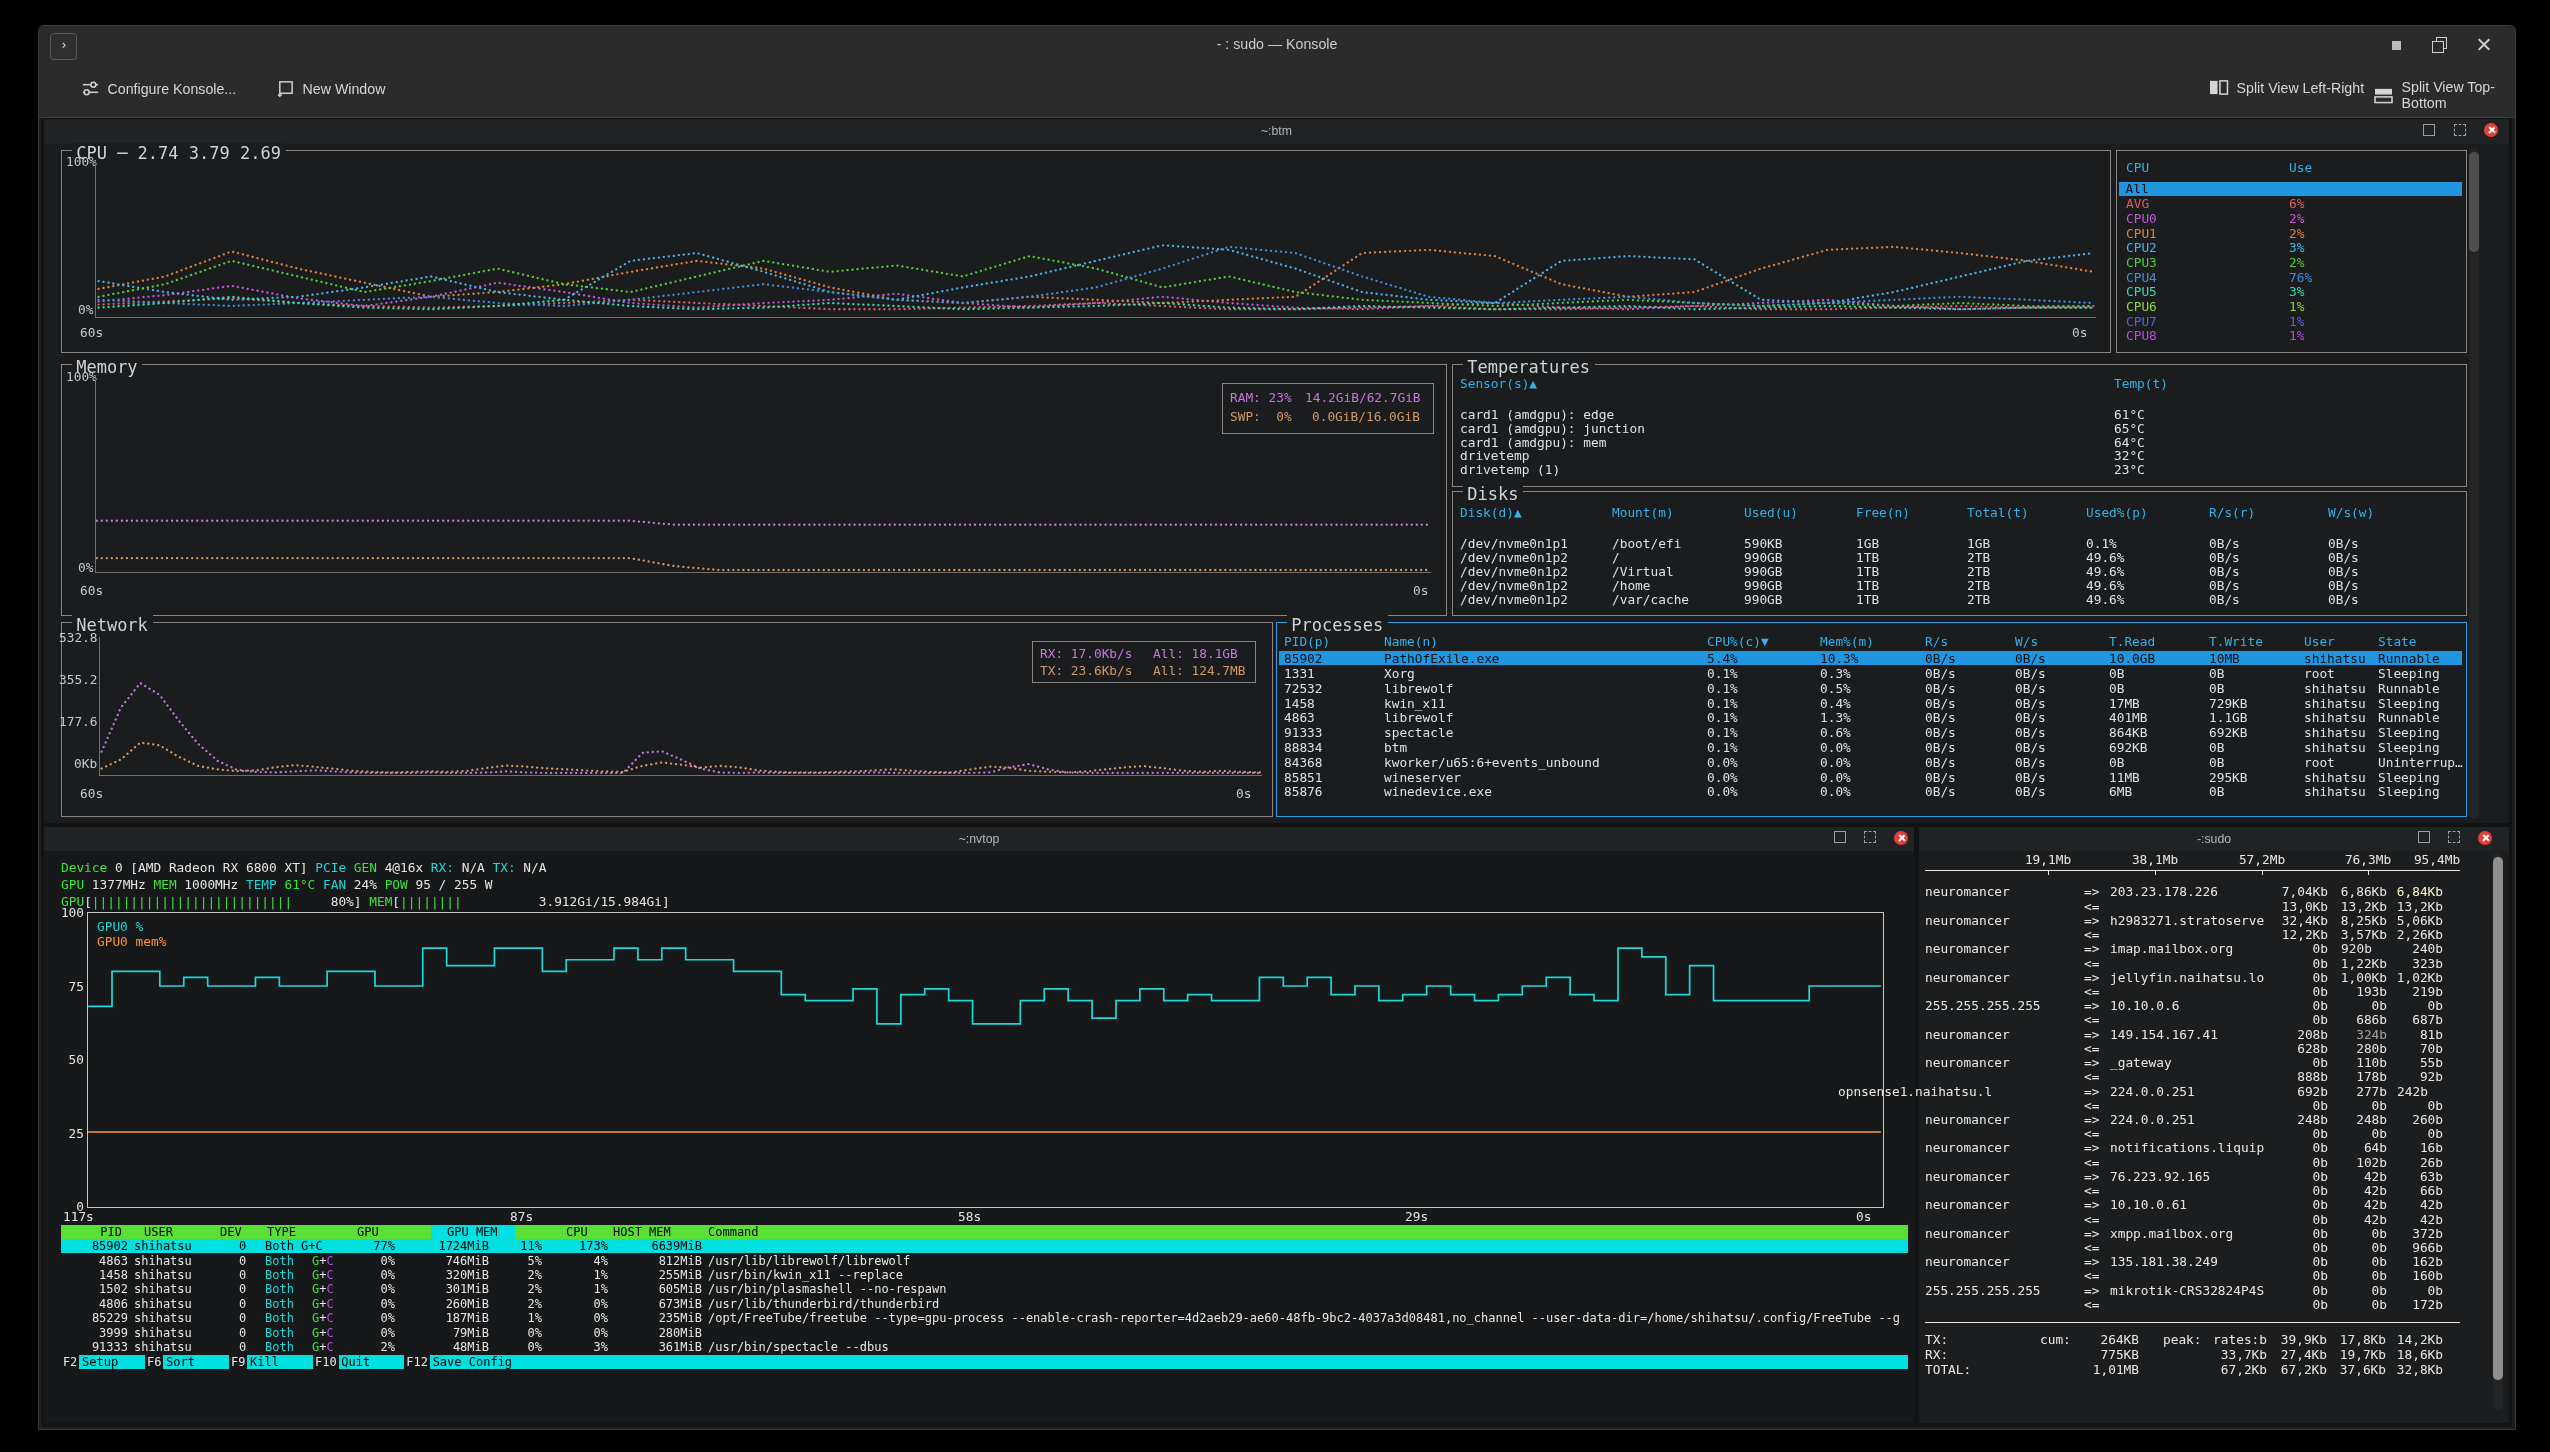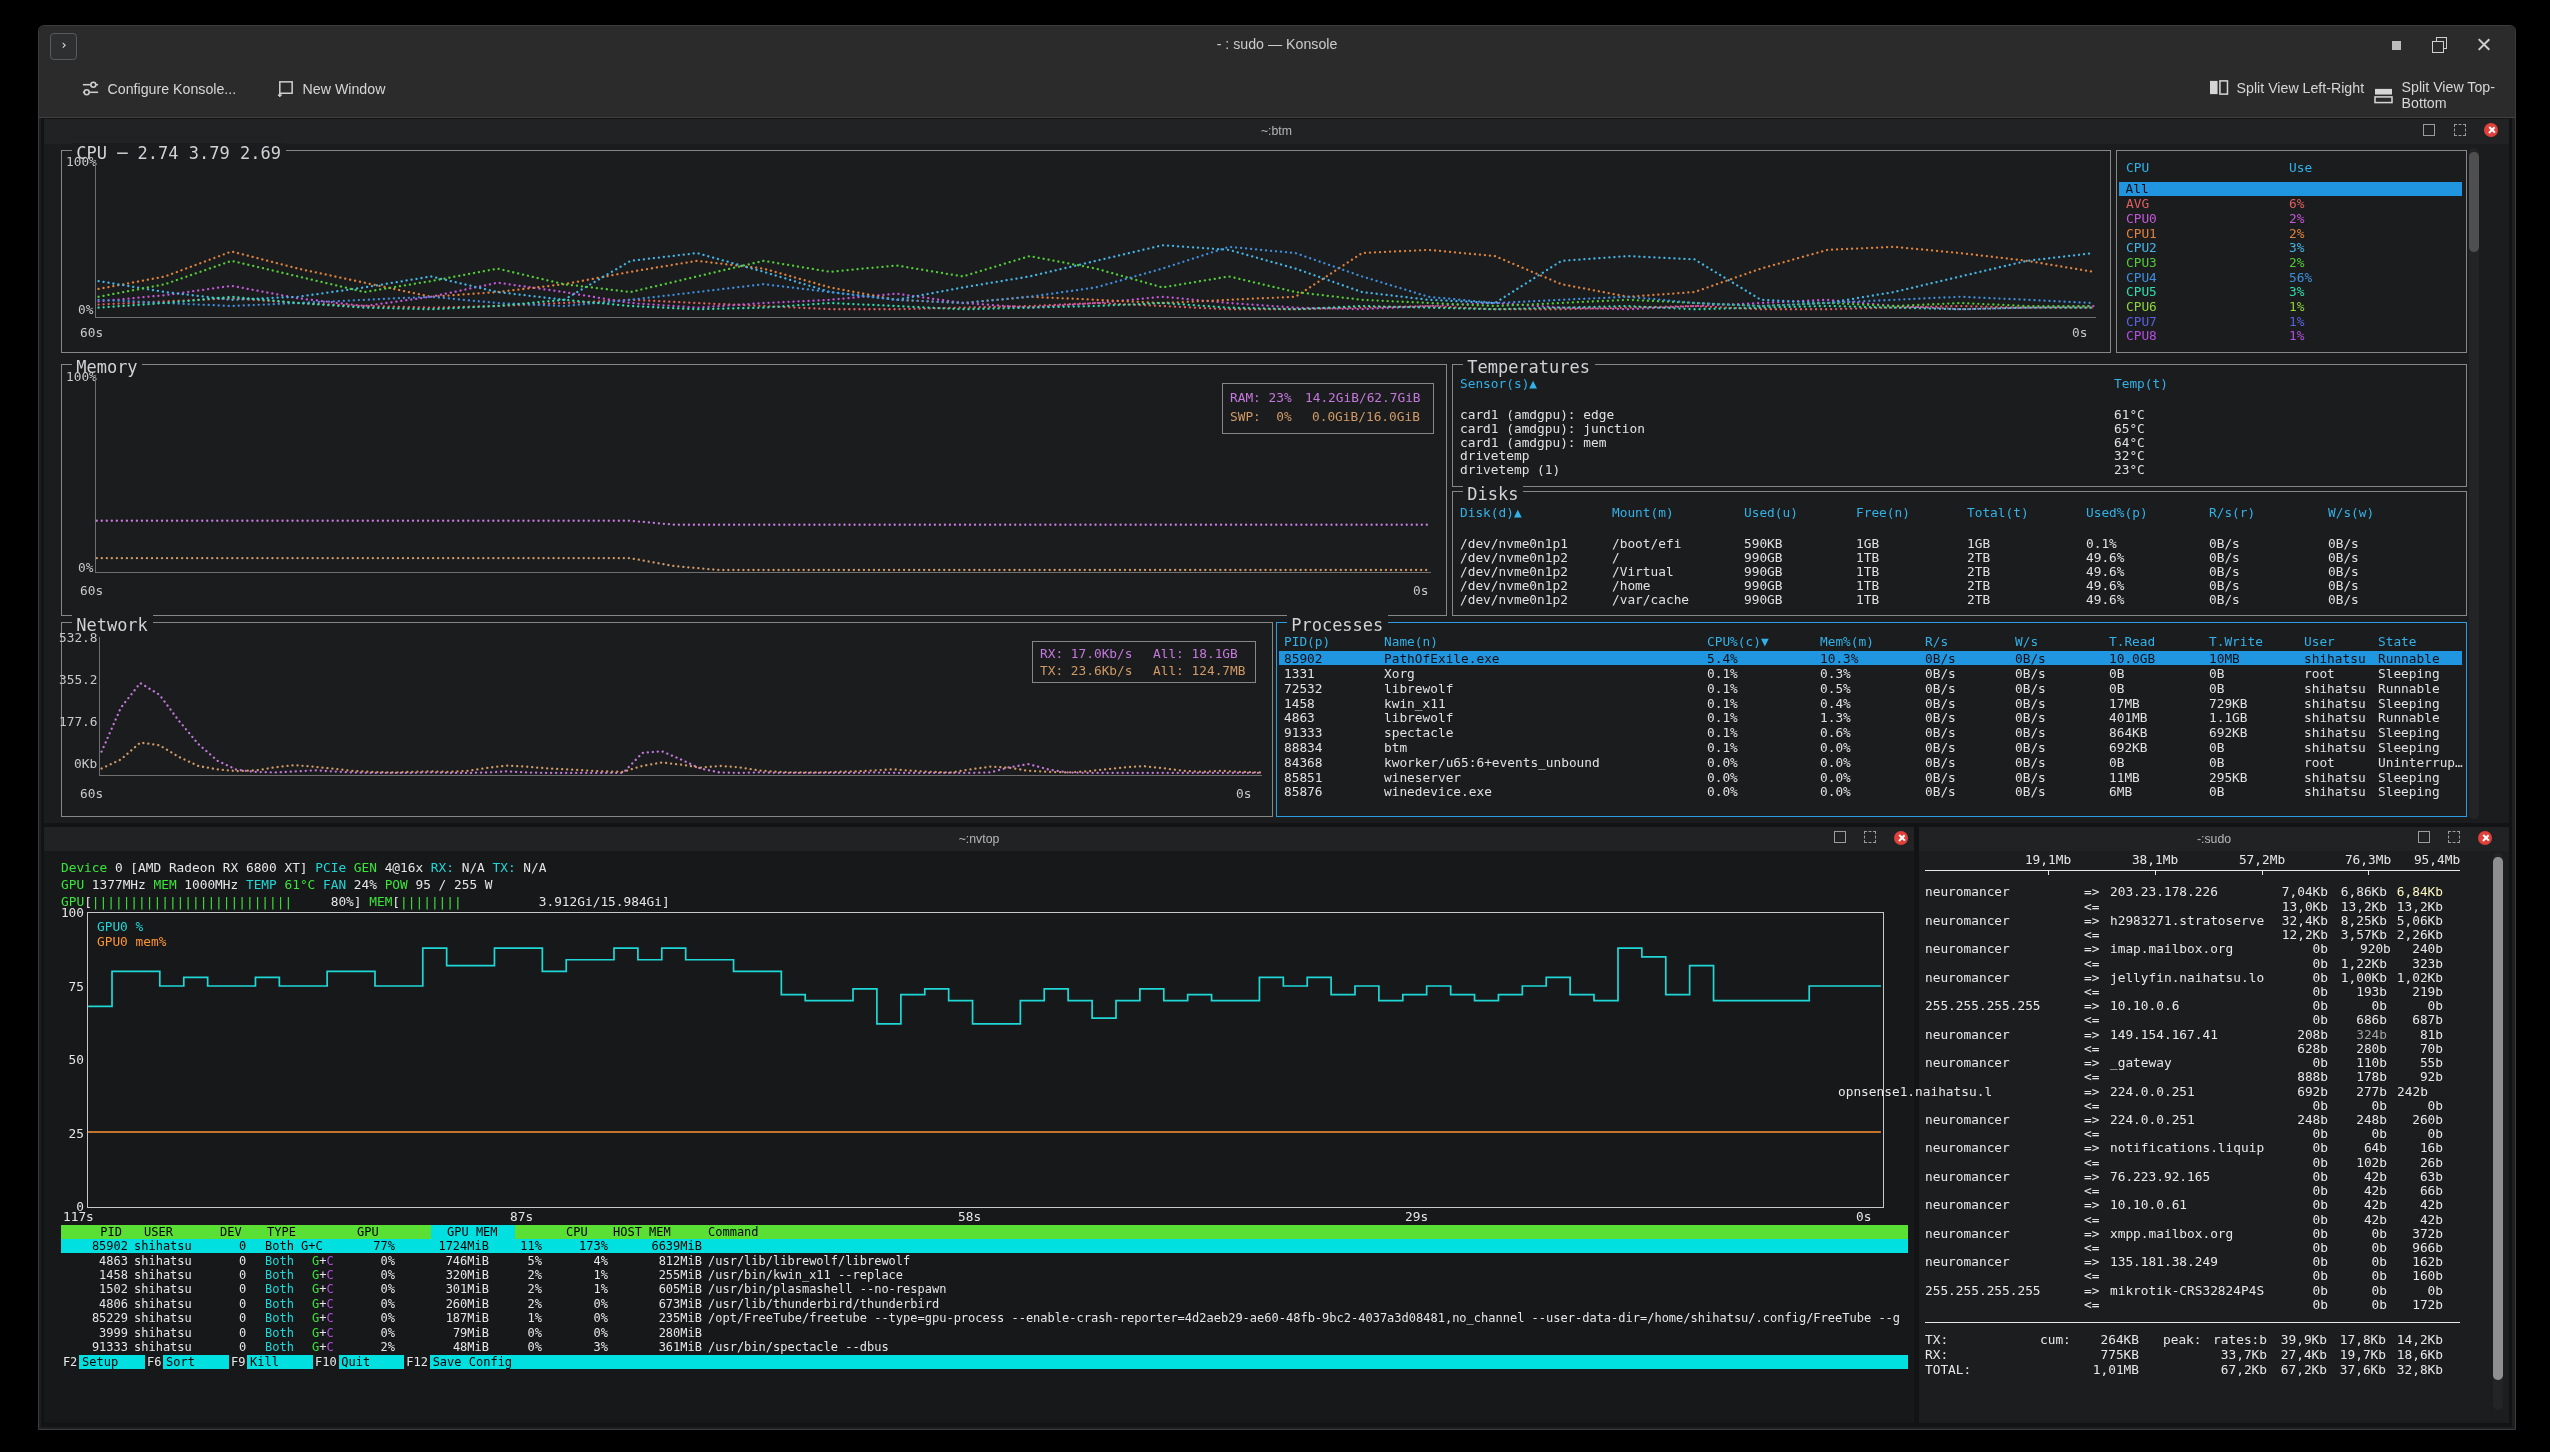--- a/index.html
+++ b/index.html
@@ -248,21 +248,21 @@
     <span class="abs term" style="color: rgb(224, 95, 95); top: 197px; left: 2289px;">6%</span>
     <span class="abs term" style="color: rgb(195, 88, 216); top: 212px; left: 2126px;">CPU0</span>
     <span class="abs term" style="color: rgb(195, 88, 216); top: 212px; left: 2289px;">2%</span>
     <span class="abs term" style="color: rgb(224, 130, 60); top: 227px; left: 2126px;">CPU1</span>
     <span class="abs term" style="color: rgb(224, 130, 60); top: 227px; left: 2289px;">2%</span>
     <span class="abs term" style="color: rgb(69, 181, 230); top: 241px; left: 2126px;">CPU2</span>
     <span class="abs term" style="color: rgb(69, 181, 230); top: 241px; left: 2289px;">3%</span>
     <span class="abs term" style="color: rgb(83, 204, 56); top: 256px; left: 2126px;">CPU3</span>
     <span class="abs term" style="color: rgb(83, 204, 56); top: 256px; left: 2289px;">2%</span>
     <span class="abs term" style="color: rgb(63, 143, 223); top: 271px; left: 2126px;">CPU4</span>
-    <span class="abs term" style="color: rgb(63, 143, 223); top: 271px; left: 2289px;">56%</span>
+    <span class="abs term" style="color: rgb(63, 143, 223); top: 271px; left: 2289px;">76%</span>
     <span class="abs term" style="color: rgb(47, 223, 176); top: 285px; left: 2126px;">CPU5</span>
     <span class="abs term" style="color: rgb(47, 223, 176); top: 285px; left: 2289px;">3%</span>
     <span class="abs term" style="color: rgb(142, 214, 58); top: 300px; left: 2126px;">CPU6</span>
     <span class="abs term" style="color: rgb(142, 214, 58); top: 300px; left: 2289px;">1%</span>
     <span class="abs term" style="color: rgb(90, 98, 224); top: 315px; left: 2126px;">CPU7</span>
     <span class="abs term" style="color: rgb(90, 98, 224); top: 315px; left: 2289px;">1%</span>
     <span class="abs term" style="color: rgb(180, 79, 224); top: 329px; left: 2126px;">CPU8</span>
     <span class="abs term" style="color: rgb(180, 79, 224); top: 329px; left: 2289px;">1%</span>
     <span class="abs term" style="color: rgb(223, 225, 226); top: 408px; left: 1460px;">card1 (amdgpu): edge</span>
     <span class="abs term" style="color: rgb(223, 225, 226); top: 408px; left: 2114px;">61°C</span>
@@ -568,21 +568,21 @@
     <span class="abs term" style="color: rgb(232, 232, 232); top: 914px; left: 2326px; width: 61px; text-align: right;">8,25Kb</span>
     <span class="abs term" style="color: rgb(232, 232, 232); top: 914px; left: 2382px; width: 61px; text-align: right;">5,06Kb</span>
     <span class="abs term" style="color: rgb(232, 232, 232); top: 928px; left: 2084px;">&lt;=</span>
     <span class="abs term" style="color: rgb(232, 232, 232); top: 928px; left: 2267px; width: 61px; text-align: right;">12,2Kb</span>
     <span class="abs term" style="color: rgb(232, 232, 232); top: 928px; left: 2326px; width: 61px; text-align: right;">3,57Kb</span>
     <span class="abs term" style="color: rgb(232, 232, 232); top: 928px; left: 2382px; width: 61px; text-align: right;">2,26Kb</span>
     <span class="abs term" style="color: rgb(232, 232, 232); top: 942px; left: 1925px;">neuromancer</span>
     <span class="abs term" style="color: rgb(232, 232, 232); top: 942px; left: 2084px;">=&gt;</span>
     <span class="abs term" style="color: rgb(232, 232, 232); top: 942px; left: 2110px;">imap.mailbox.org</span>
     <span class="abs term" style="color: rgb(232, 232, 232); top: 942px; left: 2267px; width: 61px; text-align: right;">0b</span>
-    <span class="abs term" style="color: rgb(232, 232, 232); top: 942px; left: 2326px; width: 61px; text-align: left; margin-left: 34px;">920b</span>
+    <span class="abs term" style="color: rgb(232, 232, 232); top: 942px; left: 2326px; width: 61px; text-align: center;">920b</span>
     <span class="abs term" style="color: rgb(232, 232, 232); top: 942px; left: 2382px; width: 61px; text-align: right;">240b</span>
     <span class="abs term" style="color: rgb(232, 232, 232); top: 957px; left: 2084px;">&lt;=</span>
     <span class="abs term" style="color: rgb(232, 232, 232); top: 957px; left: 2267px; width: 61px; text-align: right;">0b</span>
     <span class="abs term" style="color: rgb(232, 232, 232); top: 957px; left: 2326px; width: 61px; text-align: right;">1,22Kb</span>
     <span class="abs term" style="color: rgb(232, 232, 232); top: 957px; left: 2382px; width: 61px; text-align: right;">323b</span>
     <span class="abs term" style="color: rgb(232, 232, 232); top: 971px; left: 1925px;">neuromancer</span>
     <span class="abs term" style="color: rgb(232, 232, 232); top: 971px; left: 2084px;">=&gt;</span>
     <span class="abs term" style="color: rgb(232, 232, 232); top: 971px; left: 2110px;">jellyfin.naihatsu.lo</span>
     <span class="abs term" style="color: rgb(232, 232, 232); top: 971px; left: 2267px; width: 61px; text-align: right;">0b</span>
     <span class="abs term" style="color: rgb(232, 232, 232); top: 971px; left: 2326px; width: 61px; text-align: right;">1,00Kb</span>

